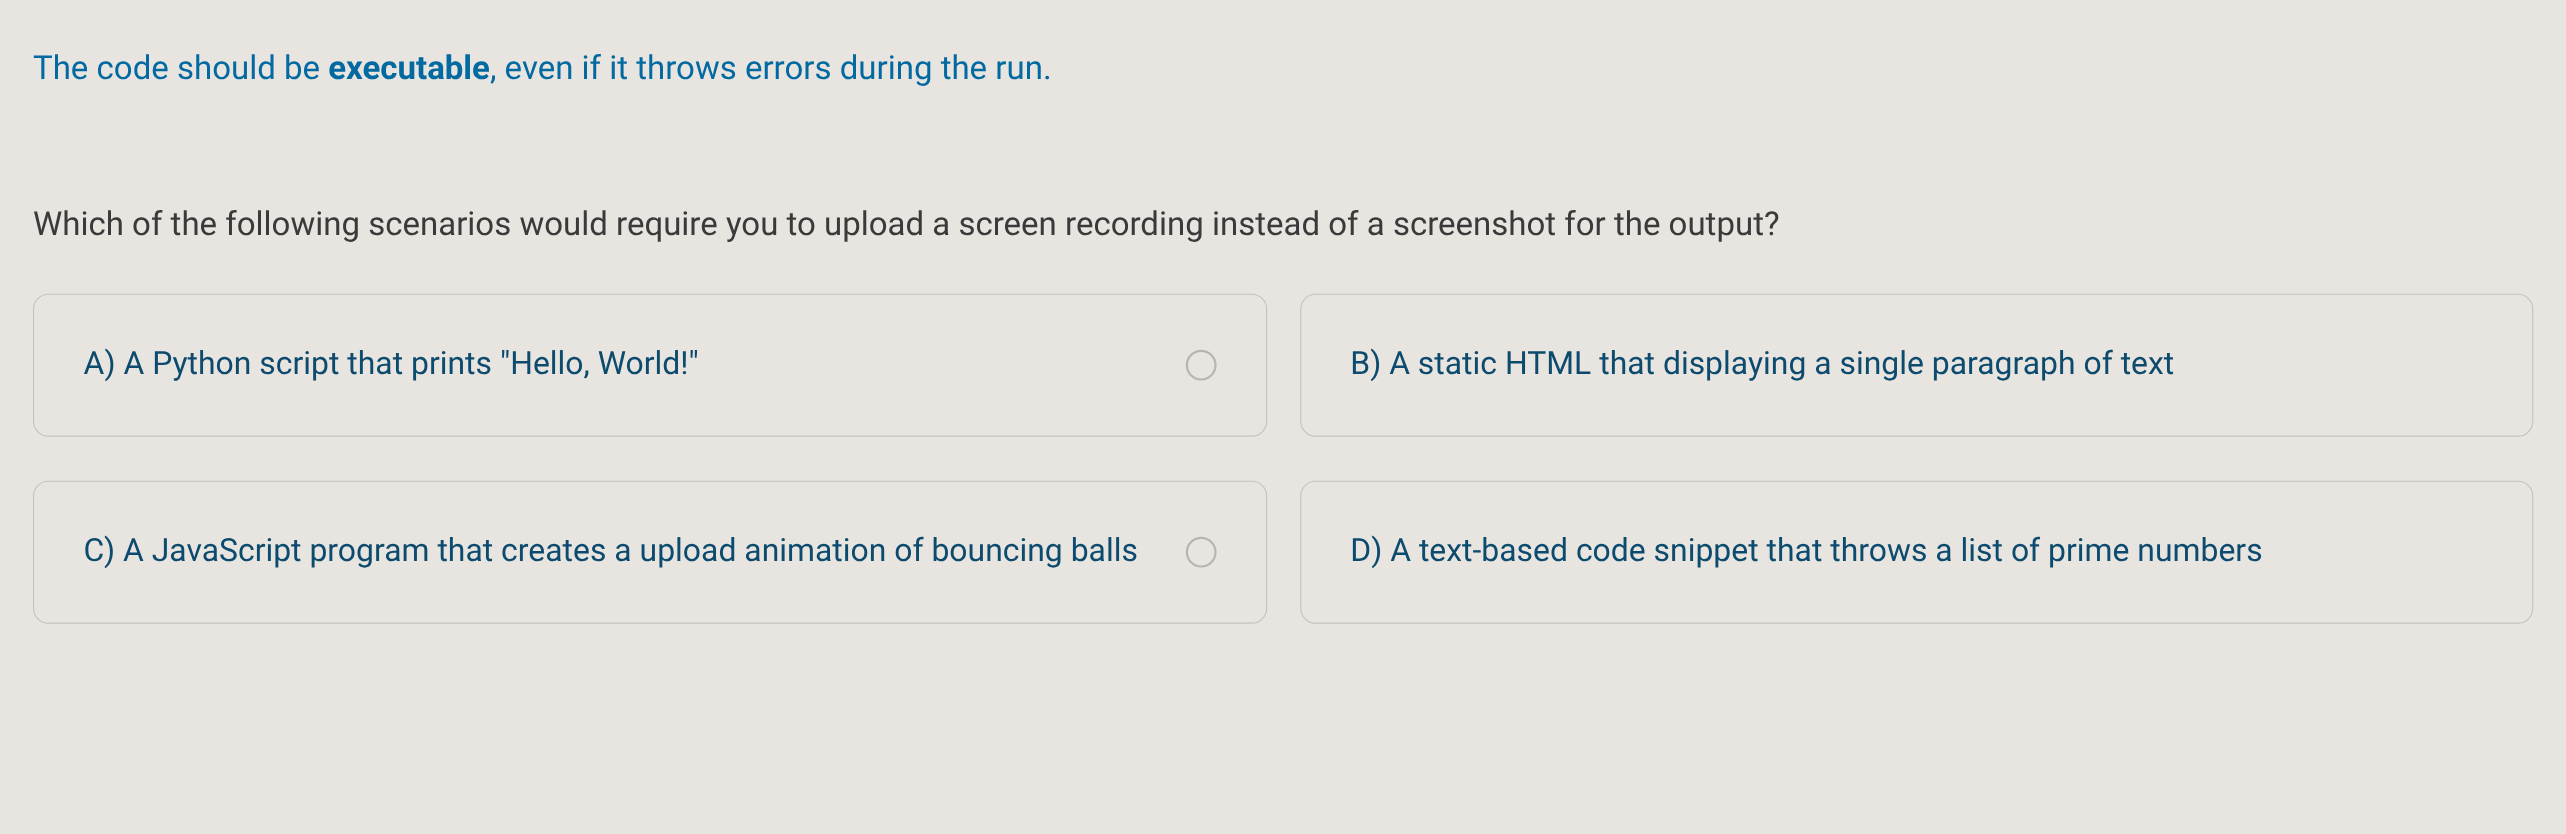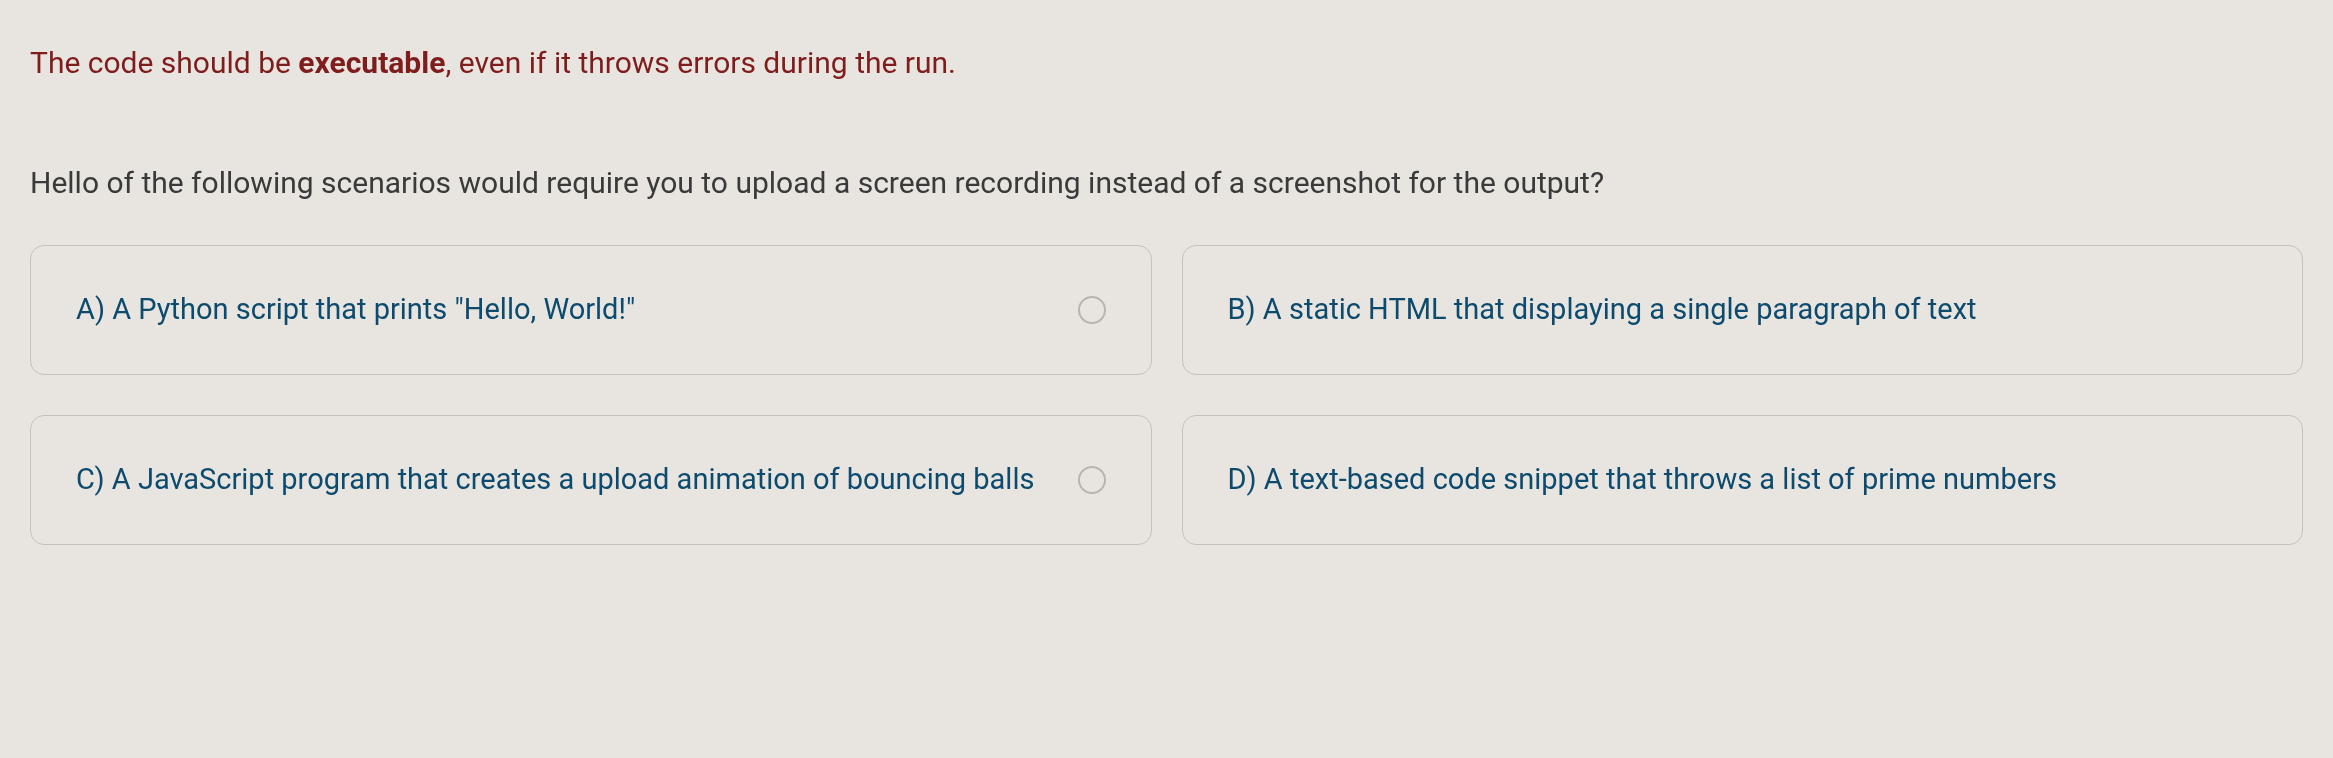--- a/index.html
+++ b/index.html
@@ -12,22 +12,22 @@
       background-color: #e8e5e0;
       color: #3a3a3a;
       width: 2333px;
       height: 758px;
       padding: 45px 30px 0 30px;
       overflow: hidden;
     }
     .instruction-text {
       font-size: 30px;
       font-weight: 400;
-      margin-bottom: 85px;
-      color: #7f1d1d;
+      margin-bottom: 107px;
+      color: #0369a1;
     }
     .instruction-text .bold {
       font-weight: 700;
     }
     .question-text {
       font-size: 30px;
       font-weight: 400;
       margin-bottom: 45px;
       color: #3a3a3a;
     }
@@ -64,21 +64,21 @@
       margin-left: 20px;
     }
   </style>
 </head>
 <body>
 
 <div class="instruction-text">
   <span>The code should be </span><span class="bold">executable</span><span>, even if it throws errors during the run.</span>
 </div>
 
-<div class="question-text">Hello of the following scenarios would require you to upload a screen recording instead of a screenshot for the output?</div>
+<div class="question-text">Which of the following scenarios would require you to upload a screen recording instead of a screenshot for the output?</div>
 
 <div class="options-grid">
   <div class="option-card">
     <span class="option-label">A) A Python script that prints "Hello, World!"</span>
     <span class="radio-circle"></span>
   </div>
   <div class="option-card">
     <span class="option-label">B) A static HTML that displaying a single paragraph of text</span>
   </div>
   <div class="option-card">

